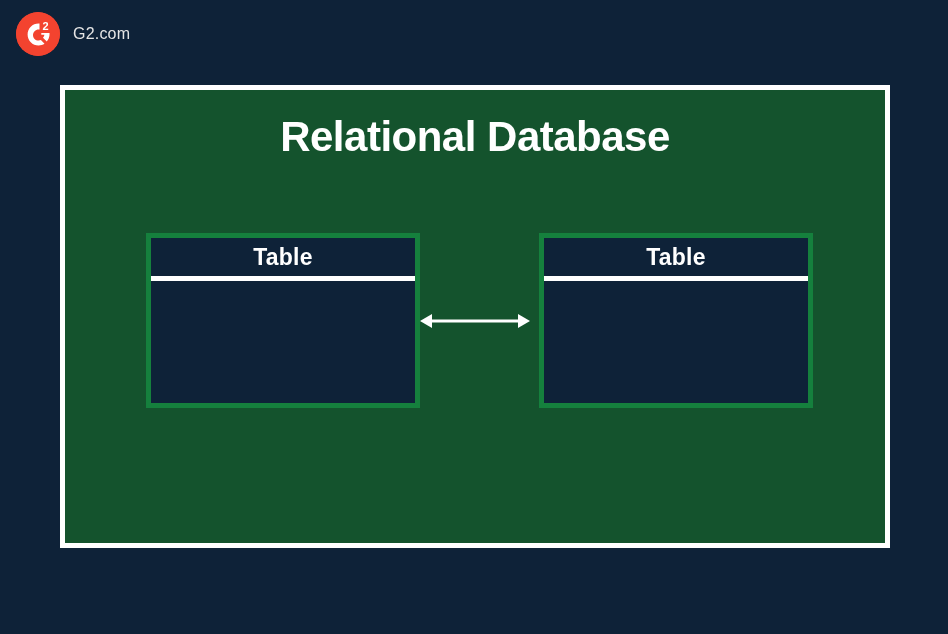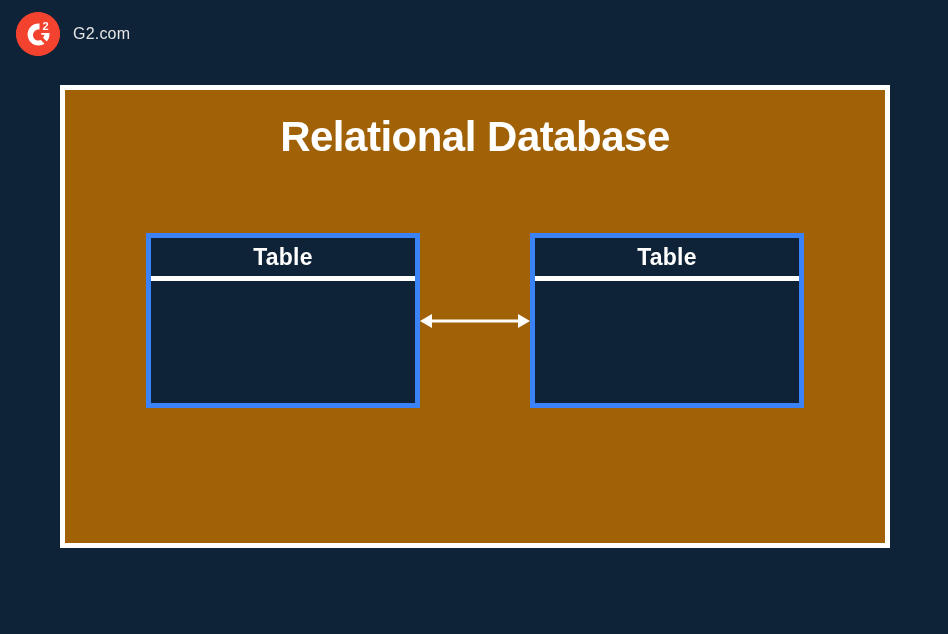--- a/index.html
+++ b/index.html
@@ -43,21 +43,21 @@
 
   
   .diagram-frame {
     position: absolute;
     left: 60px;
     top: 85px;
     width: 830px;
     height: 463px;
     box-sizing: border-box;
     border: 5px solid #ffffff;
-    background: #a16207;
+    background: #14532d;
   }
 
   .diagram-title {
     position: absolute;
     left: 0;
     right: 0;
     top: 24px;
     text-align: center;
     color: #ffffff;
     font-size: 42px;
@@ -75,25 +75,26 @@
     height: 175px;
     display: flex;
     align-items: center;
     justify-content: center;
   }
 
   .db-table {
     box-sizing: border-box;
     width: 274px;
     height: 175px;
-    border: 5px solid #3b82f6;
+    border: 5px solid #15803d;
     background: #0e2238;
     display: flex;
     flex-direction: column;
     flex: 0 0 auto;
+    margin-left: 9px;
   }
   .db-table-header {
     box-sizing: border-box;
     height: 43px;
     flex: 0 0 auto;
     border-bottom: 5px solid #ffffff;
     display: flex;
     align-items: center;
     justify-content: center;
     color: #ffffff;

